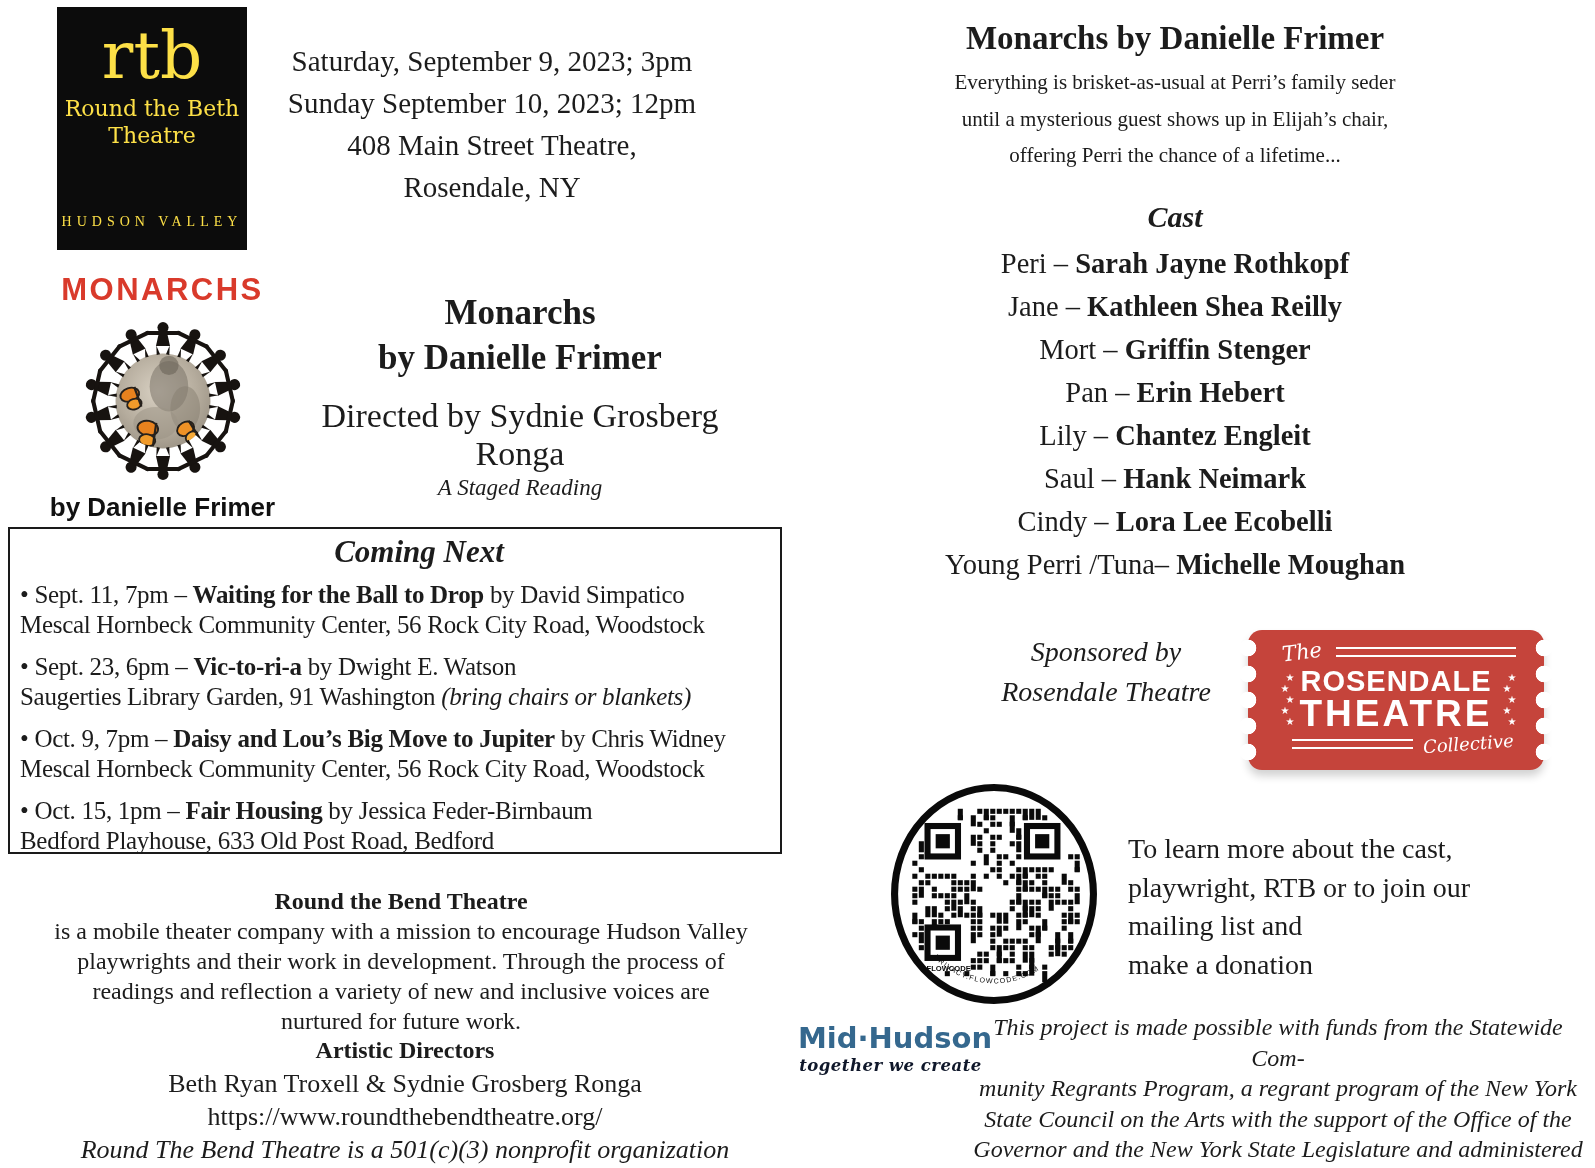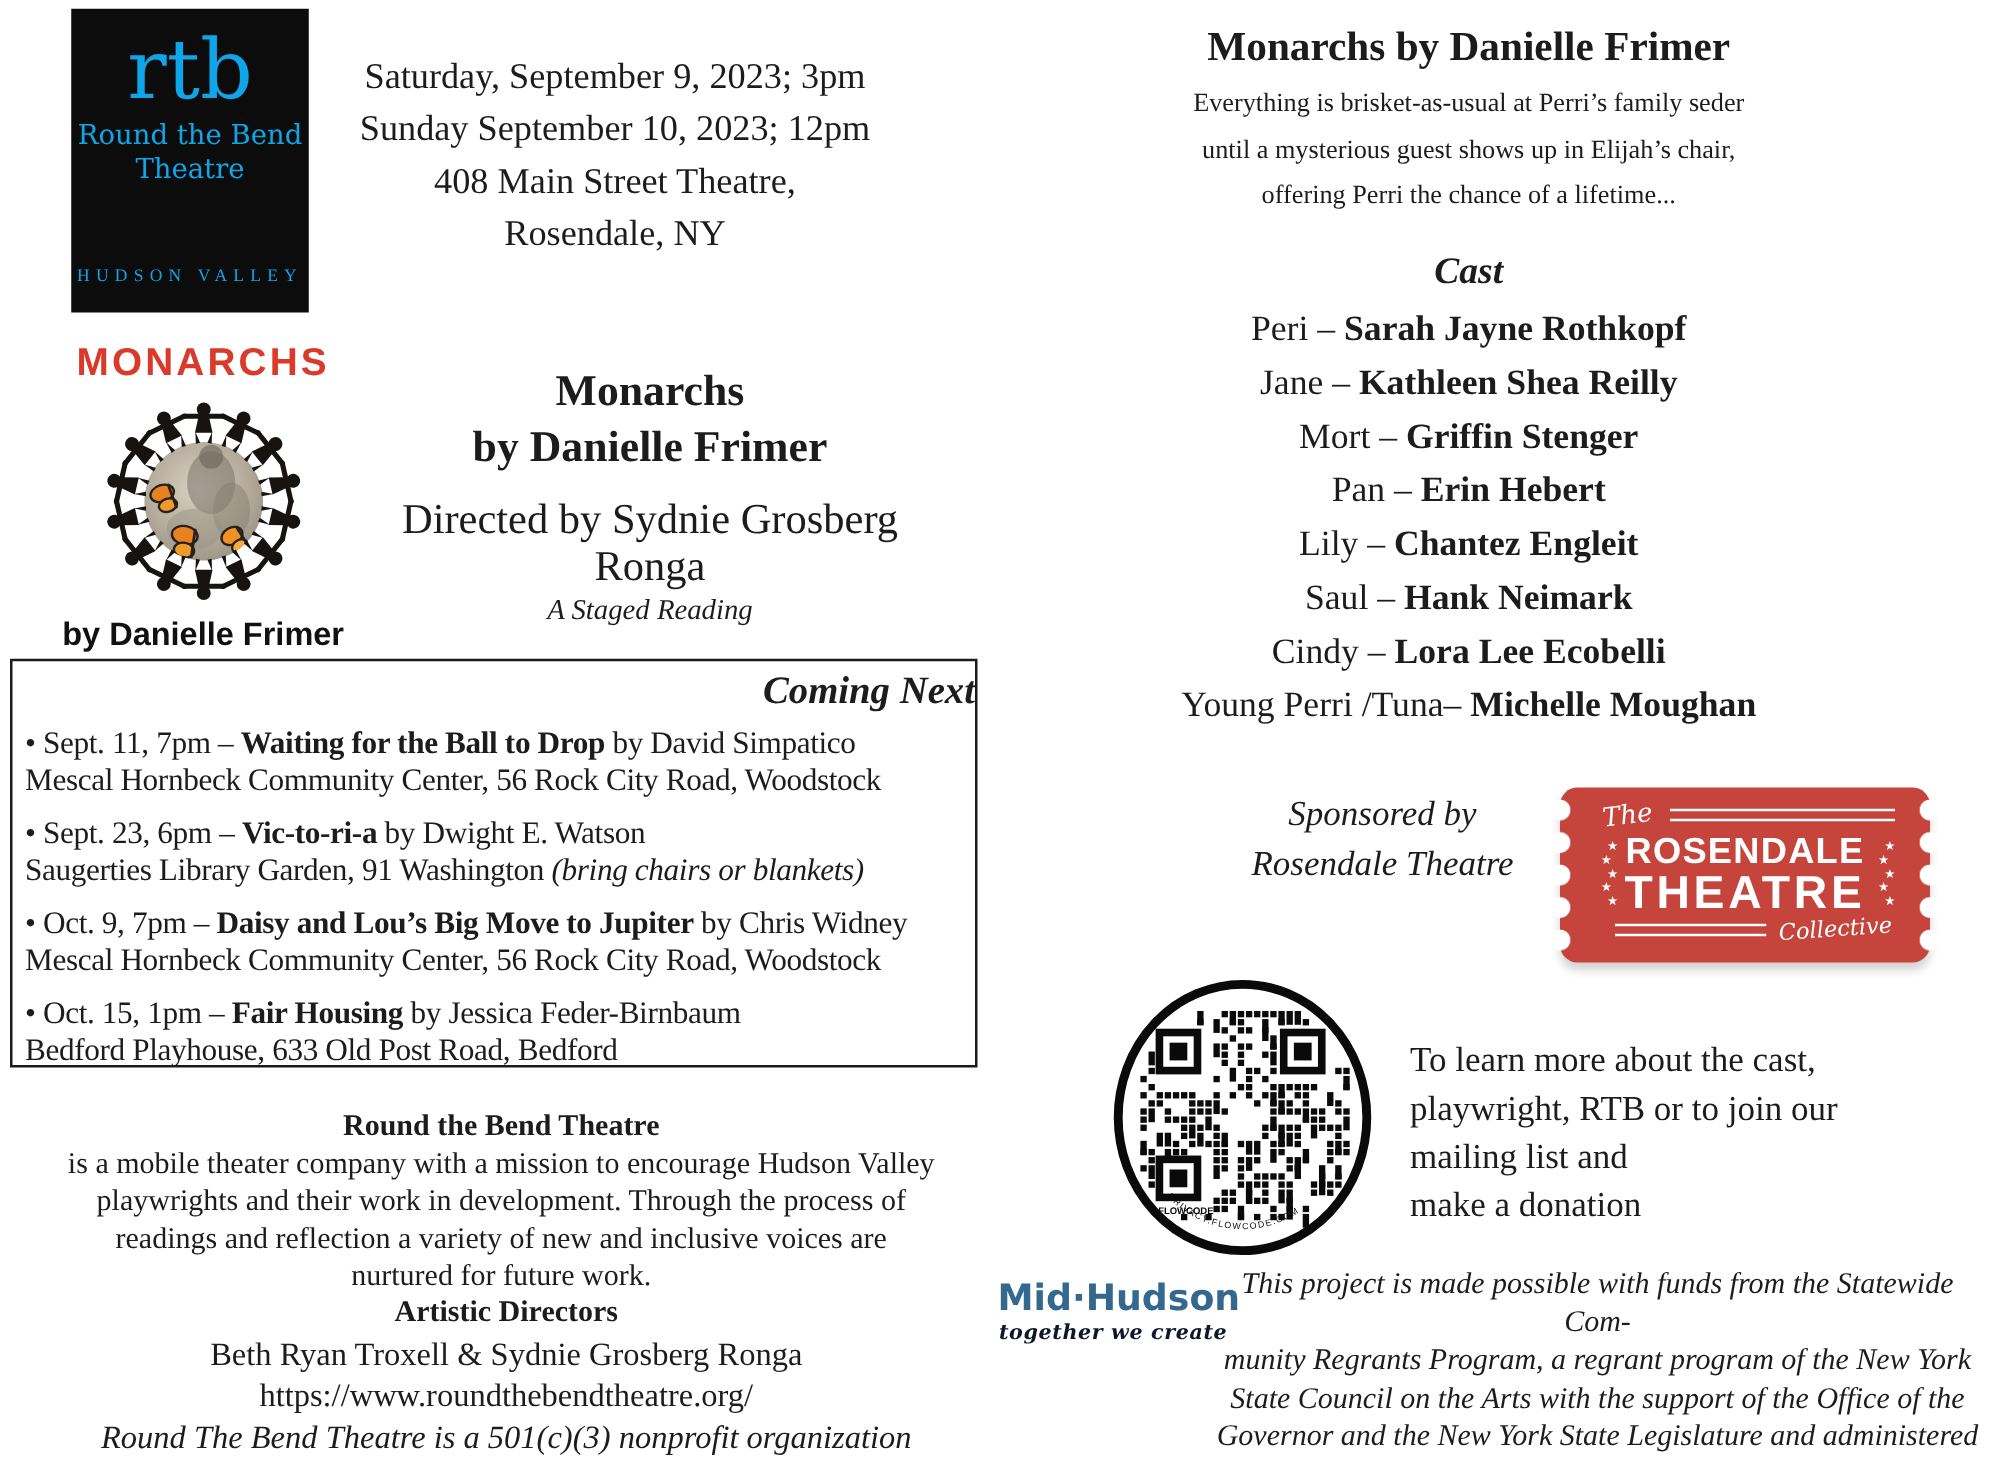--- a/index.html
+++ b/index.html
@@ -3,21 +3,21 @@
 <meta charset="utf-8">
 <style>
   html,body{margin:0;padding:0;background:#ffffff;}
   .page{position:relative;width:1595px;height:1168px;background:#ffffff;overflow:hidden;
         font-family:"Liberation Serif",serif;color:#1c1c1c;}
   .abs{position:absolute;}
   .center{text-align:center;}
   .pre{white-space:pre-line;}
 
   
-  .rtb-box{left:57px;top:7px;width:190px;height:243px;background:#0c0c0c;color:#0ea5e9;
+  .rtb-box{left:57px;top:7px;width:190px;height:243px;background:#0c0c0c;color:#fde047;
            display:flex;flex-direction:column;align-items:center;font-family:"DejaVu Serif",serif;}
   .rtb-acronym{font-size:66px;line-height:70px;margin-top:14px;font-weight:400;}
   .rtb-name{font-size:22px;line-height:27px;text-align:center;margin-top:4px;white-space:pre-line;}
   .rtb-region{margin-top:auto;margin-bottom:20px;font-size:14px;letter-spacing:5px;font-family:"Liberation Serif",serif;}
 
   
   .dates{left:262px;top:40px;width:460px;font-size:29px;line-height:42px;}
 
   
   .mon-logo{left:40px;top:272px;width:245px;}
@@ -28,21 +28,21 @@
               text-align:center;margin-top:2px;color:#111;}
 
   
   .title-block{left:280px;top:290px;width:480px;}
   .show-title{font-size:35px;line-height:45px;font-weight:bold;}
   .director{font-size:34px;margin-top:17px;}
   .staged{font-size:23px;font-style:italic;margin-top:2px;}
 
   
   .coming-box{left:8px;top:527px;width:770px;height:323px;border:2.5px solid #1a1a1a;background:#fff;}
-  .coming-title{font-size:31px;font-weight:bold;font-style:italic;text-align:right;margin-top:5px;padding-left:48px;}
+  .coming-title{font-size:31px;font-weight:bold;font-style:italic;text-align:center;margin-top:5px;padding-left:48px;}
   .coming-list{margin:10px 8px 0 10px;}
   .cn-event{margin-bottom:12px;font-size:25px;line-height:30px;letter-spacing:-0.3px;}
   .cn-l1{white-space:nowrap;}
   .cn-title{font-weight:bold;}
   .cn-note{font-style:italic;text-align:center;}
 
   
   .about{left:25px;top:886px;width:752px;font-size:24px;line-height:30px;}
   .about-head{font-weight:bold;}
 
@@ -100,21 +100,21 @@
   
   .funding{left:966px;top:1012px;width:624px;font-style:italic;font-size:24px;line-height:30.5px;}
 </style>
 </head>
 <body>
 
 <div class="page">
 
   <div class="abs rtb-box">
     <div class="rtb-acronym">rtb</div>
-    <div class="rtb-name pre">Round the Bend
+    <div class="rtb-name pre">Round the Beth
 Theatre</div>
     <div class="rtb-region">HUDSON VALLEY</div>
   </div>
 
   <div class="abs dates center pre">Saturday, September 9, 2023; 3pm
 Sunday September 10, 2023; 12pm
 408 Main Street Theatre,
 Rosendale, NY</div>
 
   <div class="abs mon-logo">

